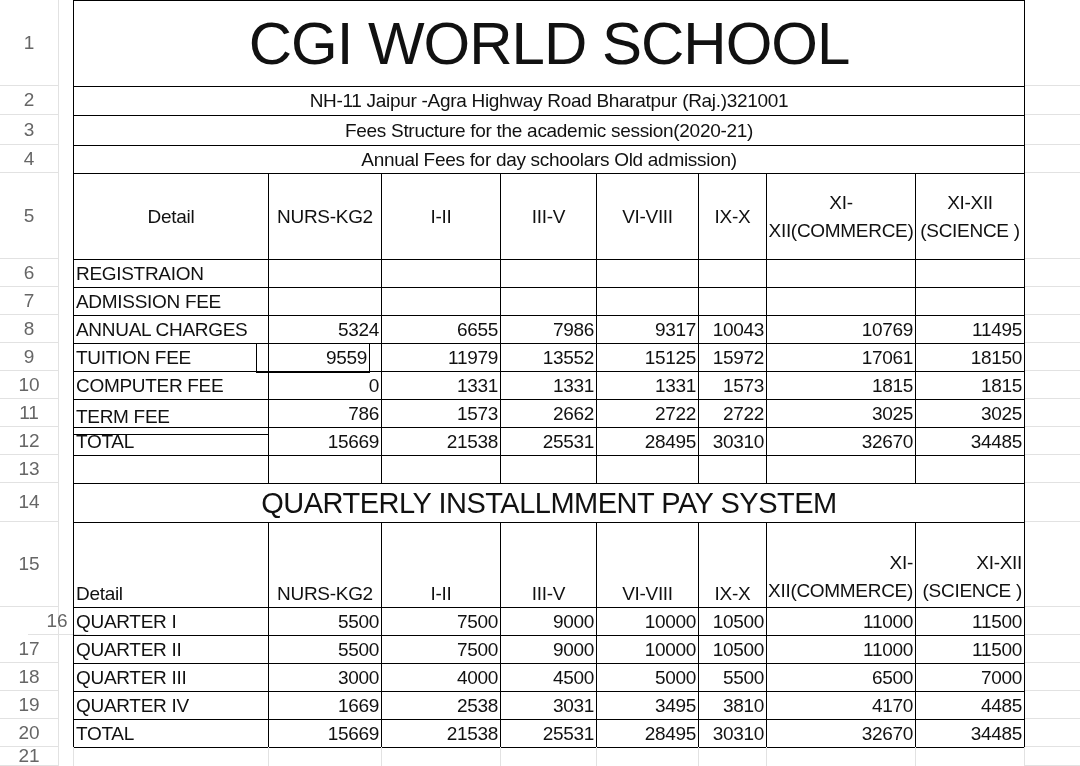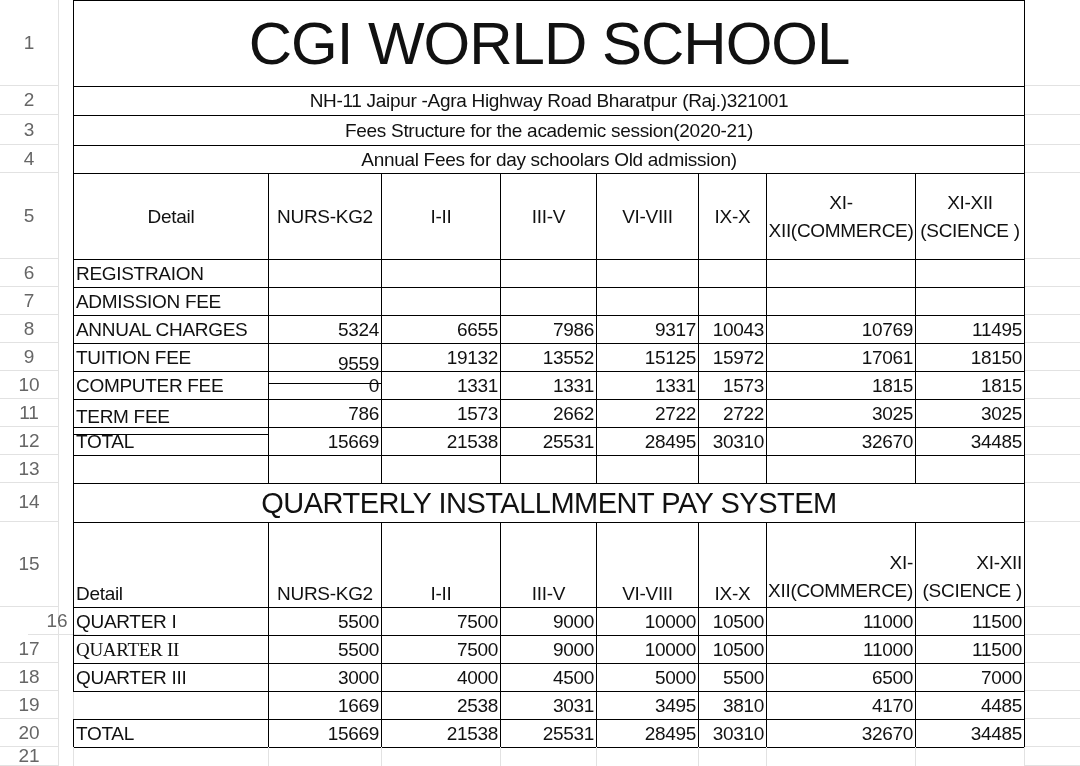--- a/index.html
+++ b/index.html
@@ -106,22 +106,22 @@
     <div class="cell b num" style="left:915px;width:110px;top:287px;height:29px;"></div>
     <div class="cell b" style="left:73px;width:196px;top:315px;height:29px;">ANNUAL CHARGES</div>
     <div class="cell b num" style="left:268px;width:114px;top:315px;height:29px;">5324</div>
     <div class="cell b num" style="left:381px;width:120px;top:315px;height:29px;">6655</div>
     <div class="cell b num" style="left:500px;width:97px;top:315px;height:29px;">7986</div>
     <div class="cell b num" style="left:596px;width:103px;top:315px;height:29px;">9317</div>
     <div class="cell b num" style="left:698px;width:69px;top:315px;height:29px;">10043</div>
     <div class="cell b num" style="left:766px;width:150px;top:315px;height:29px;">10769</div>
     <div class="cell b num" style="left:915px;width:110px;top:315px;height:29px;">11495</div>
     <div class="cell b" style="left:73px;width:196px;top:343px;height:29px;">TUITION FEE</div>
-    <div class="cell b num" style="left:268px;width:114px;top:343px;height:41px;padding-left:44px;">9559</div>
-    <div class="cell b num" style="left:381px;width:120px;top:343px;height:29px;">19132</div>
+    <div class="cell b num" style="left:256px;width:114px;top:343px;height:30px;padding-left:44px;">9559</div>
+    <div class="cell b num" style="left:381px;width:120px;top:343px;height:29px;">11979</div>
     <div class="cell b num" style="left:500px;width:97px;top:343px;height:29px;">13552</div>
     <div class="cell b num" style="left:596px;width:103px;top:343px;height:29px;">15125</div>
     <div class="cell b num" style="left:698px;width:69px;top:343px;height:29px;">15972</div>
     <div class="cell b num" style="left:766px;width:150px;top:343px;height:29px;">17061</div>
     <div class="cell b num" style="left:915px;width:110px;top:343px;height:29px;">18150</div>
     <div class="cell b" style="left:73px;width:196px;top:371px;height:29px;">COMPUTER FEE</div>
     <div class="cell b num" style="left:268px;width:114px;top:371px;height:29px;">0</div>
     <div class="cell b num" style="left:381px;width:120px;top:371px;height:29px;">1331</div>
     <div class="cell b num" style="left:500px;width:97px;top:371px;height:29px;">1331</div>
     <div class="cell b num" style="left:596px;width:103px;top:371px;height:29px;">1331</div>
@@ -168,36 +168,37 @@
       <span>(SCIENCE )</span>
     </div>
     <div class="cell b" style="left:73px;width:196px;top:607px;height:29px;">QUARTER I</div>
     <div class="cell b num" style="left:268px;width:114px;top:607px;height:29px;">5500</div>
     <div class="cell b num" style="left:381px;width:120px;top:607px;height:29px;">7500</div>
     <div class="cell b num" style="left:500px;width:97px;top:607px;height:29px;">9000</div>
     <div class="cell b num" style="left:596px;width:103px;top:607px;height:29px;">10000</div>
     <div class="cell b num" style="left:698px;width:69px;top:607px;height:29px;">10500</div>
     <div class="cell b num" style="left:766px;width:150px;top:607px;height:29px;">11000</div>
     <div class="cell b num" style="left:915px;width:110px;top:607px;height:29px;">11500</div>
-    <div class="cell b" style="left:73px;width:196px;top:635px;height:29px;font-family:Liberation Serif, serif;">QUARTER II</div>
+    <div class="cell b" style="left:73px;width:196px;top:635px;height:29px;">QUARTER II</div>
     <div class="cell b num" style="left:268px;width:114px;top:635px;height:29px;">5500</div>
     <div class="cell b num" style="left:381px;width:120px;top:635px;height:29px;">7500</div>
     <div class="cell b num" style="left:500px;width:97px;top:635px;height:29px;">9000</div>
     <div class="cell b num" style="left:596px;width:103px;top:635px;height:29px;">10000</div>
     <div class="cell b num" style="left:698px;width:69px;top:635px;height:29px;">10500</div>
     <div class="cell b num" style="left:766px;width:150px;top:635px;height:29px;">11000</div>
     <div class="cell b num" style="left:915px;width:110px;top:635px;height:29px;">11500</div>
     <div class="cell b" style="left:73px;width:196px;top:663px;height:29px;">QUARTER III</div>
     <div class="cell b num" style="left:268px;width:114px;top:663px;height:29px;">3000</div>
     <div class="cell b num" style="left:381px;width:120px;top:663px;height:29px;">4000</div>
     <div class="cell b num" style="left:500px;width:97px;top:663px;height:29px;">4500</div>
     <div class="cell b num" style="left:596px;width:103px;top:663px;height:29px;">5000</div>
     <div class="cell b num" style="left:698px;width:69px;top:663px;height:29px;">5500</div>
     <div class="cell b num" style="left:766px;width:150px;top:663px;height:29px;">6500</div>
     <div class="cell b num" style="left:915px;width:110px;top:663px;height:29px;">7000</div>
+    <div class="cell b" style="left:73px;width:196px;top:691px;height:29px;">QUARTER IV</div>
     <div class="cell b num" style="left:268px;width:114px;top:691px;height:29px;">1669</div>
     <div class="cell b num" style="left:381px;width:120px;top:691px;height:29px;padding-left:28px;">2538</div>
     <div class="cell b num" style="left:500px;width:97px;top:691px;height:29px;">3031</div>
     <div class="cell b num" style="left:596px;width:103px;top:691px;height:29px;">3495</div>
     <div class="cell b num" style="left:698px;width:69px;top:691px;height:29px;">3810</div>
     <div class="cell b num" style="left:766px;width:150px;top:691px;height:29px;">4170</div>
     <div class="cell b num" style="left:915px;width:110px;top:691px;height:29px;">4485</div>
     <div class="cell b" style="left:73px;width:196px;top:719px;height:29px;">TOTAL</div>
     <div class="cell b num" style="left:268px;width:114px;top:719px;height:29px;">15669</div>
     <div class="cell b num" style="left:381px;width:120px;top:719px;height:29px;">21538</div>

